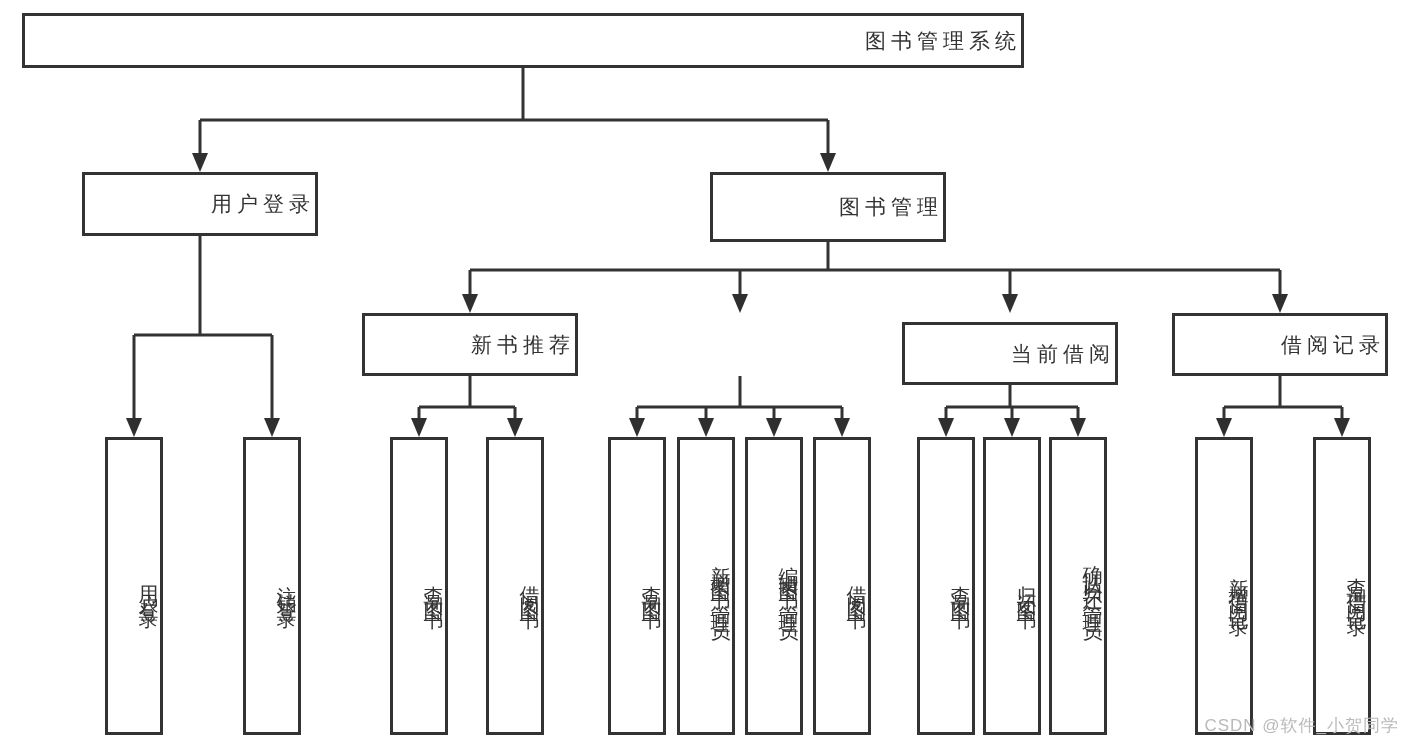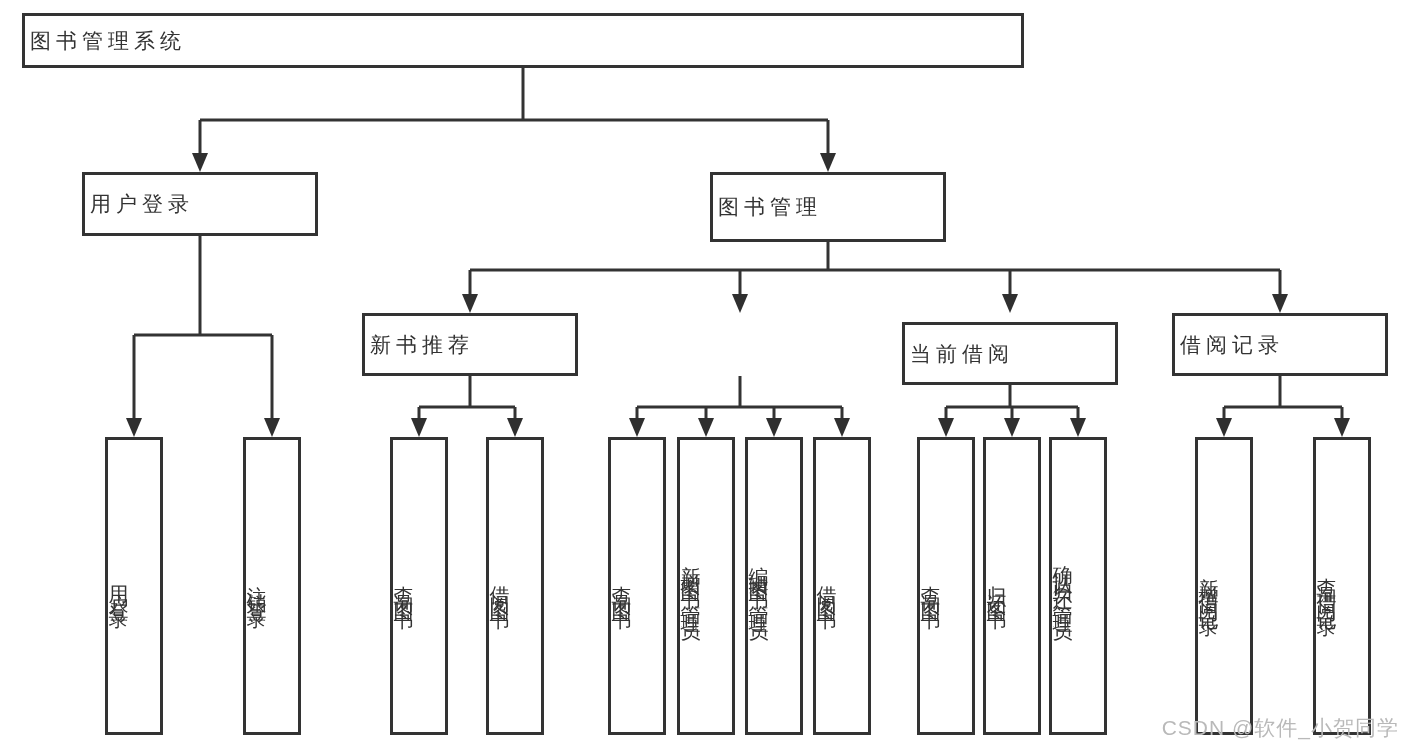--- a/index.html
+++ b/index.html
@@ -6,31 +6,31 @@
   body{
     width:1405px;height:747px;position:relative;background:#ffffff;
     font-family:"Liberation Sans","DejaVu Sans",sans-serif;color:#333333;
     overflow:hidden;
   }
   #canvas{position:absolute;left:0;top:0;width:1405px;height:747px;}
   #connectors{position:absolute;left:0;top:0;z-index:1;}
   .node{
     position:absolute;z-index:2;background:#ffffff;
     border:3px solid #333333;box-sizing:border-box;
-    display:flex;align-items:center;justify-content:flex-start;
+    display:flex;align-items:center;justify-content:flex-end;
     font-size:21px;letter-spacing:5px;text-indent:5px;color:#333333;
   }
   .leaf{font-size:20px;letter-spacing:0;text-indent:0;}
   .leaf .vtext{
     writing-mode:vertical-rl;text-orientation:mixed;
     letter-spacing:8px;line-height:1.1;white-space:nowrap;
   }
   .watermark{
     position:absolute;z-index:3;right:6px;top:714px;
-    font-size:21px;letter-spacing:1px;color:#b9b9b9;
+    font-size:17px;letter-spacing:1px;color:#b9b9b9;
   }
 </style>
 </head>
 <body>
 
 <div id="canvas">
 
   <svg id="connectors" width="1405" height="747" viewBox="0 0 1405 747">
     <g stroke="#333333" stroke-width="3" fill="none">
 

